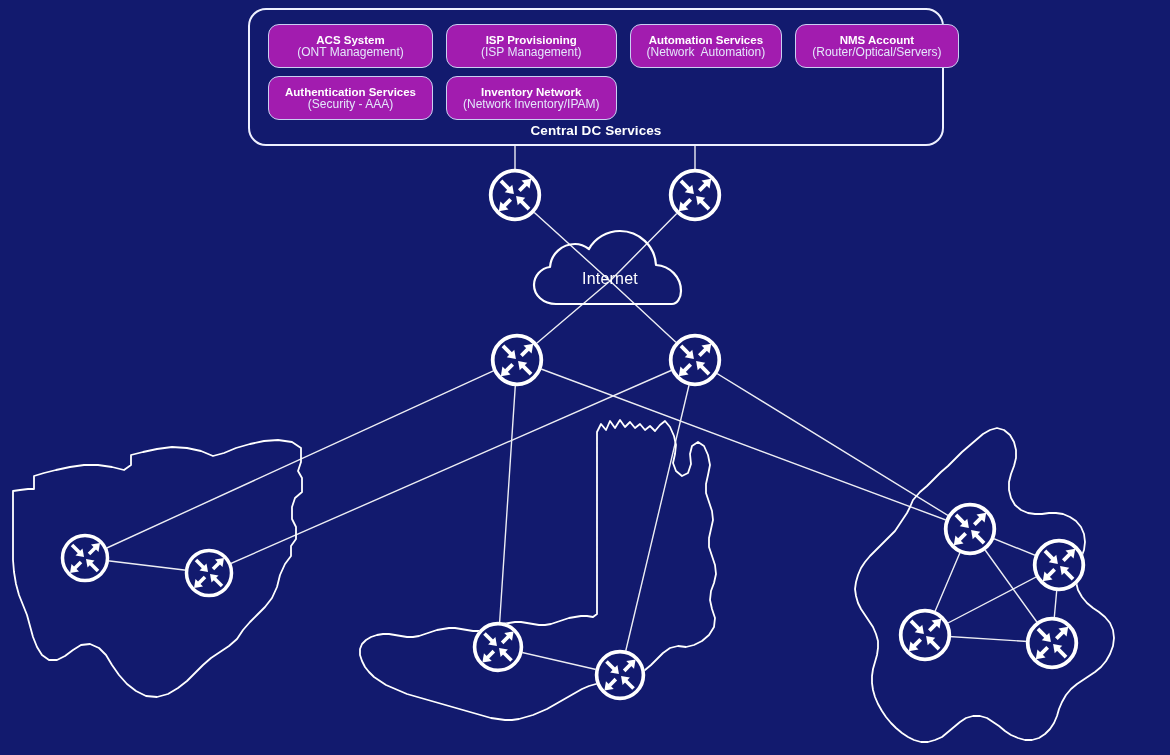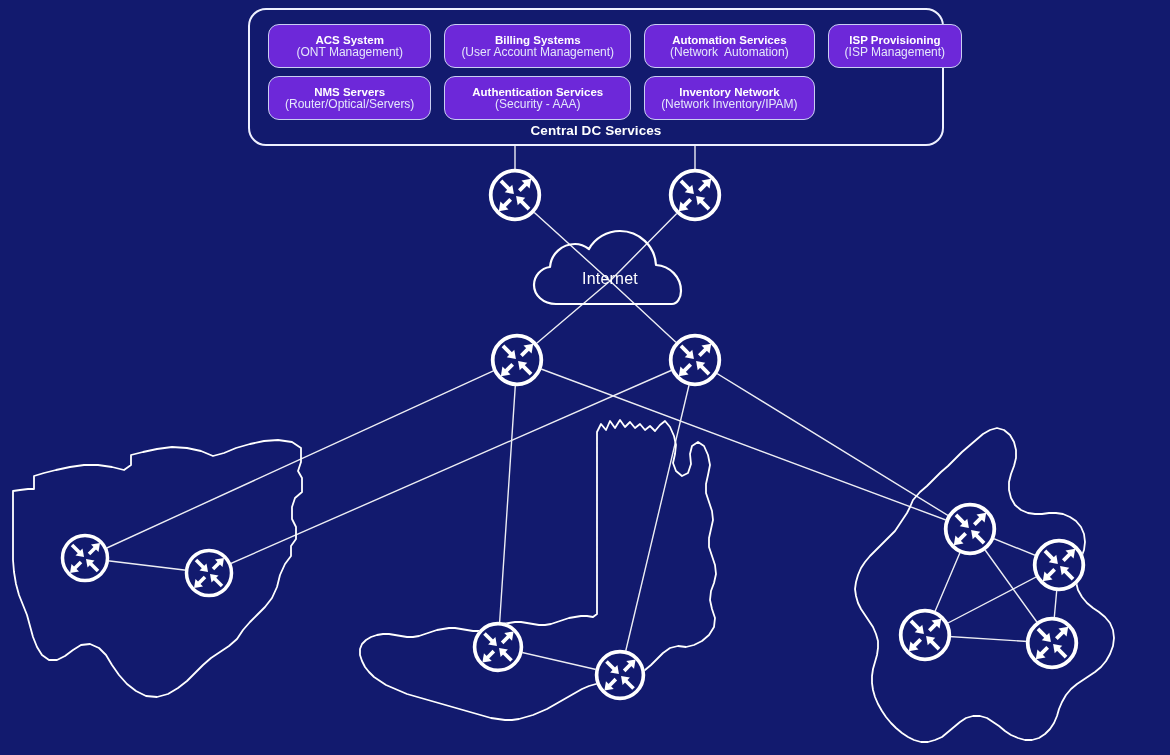--- a/index.html
+++ b/index.html
@@ -34,21 +34,21 @@
     width: 660px;
     display: grid;
     grid-template-columns: repeat(4, 1fr);
     grid-template-rows: repeat(2, 44px);
     column-gap: 13px;
     row-gap: 8px;
   }
   .svc-box {
     border: 1.6px solid #c9cef2;
     border-radius: 11px;
-    background: #6d28d9;
+    background: #a21caf;
     display: flex;
     flex-direction: column;
     align-items: center;
     justify-content: center;
     box-sizing: border-box;
     text-align: center;
     padding: 0 16px;
   }
   .svc-title {
     color: #ffffff;
@@ -190,33 +190,29 @@
       </g>
     </svg>
 
   <div id="dc-panel">
     <div id="dc-grid">
         <div class="svc-box">
           <div class="svc-title">ACS System</div>
           <div class="svc-sub">(ONT Management)</div>
         </div>
         <div class="svc-box">
-          <div class="svc-title">Billing Systems</div>
-          <div class="svc-sub">(User Account Management)</div>
+          <div class="svc-title">ISP Provisioning</div>
+          <div class="svc-sub">(ISP Management)</div>
         </div>
         <div class="svc-box">
           <div class="svc-title">Automation Services</div>
           <div class="svc-sub">(Network  Automation)</div>
         </div>
         <div class="svc-box">
-          <div class="svc-title">ISP Provisioning</div>
-          <div class="svc-sub">(ISP Management)</div>
-        </div>
-        <div class="svc-box">
-          <div class="svc-title">NMS Servers</div>
+          <div class="svc-title">NMS Account</div>
           <div class="svc-sub">(Router/Optical/Servers)</div>
         </div>
         <div class="svc-box">
           <div class="svc-title">Authentication Services</div>
           <div class="svc-sub">(Security - AAA)</div>
         </div>
         <div class="svc-box">
           <div class="svc-title">Inventory Network</div>
           <div class="svc-sub">(Network Inventory/IPAM)</div>
         </div>

